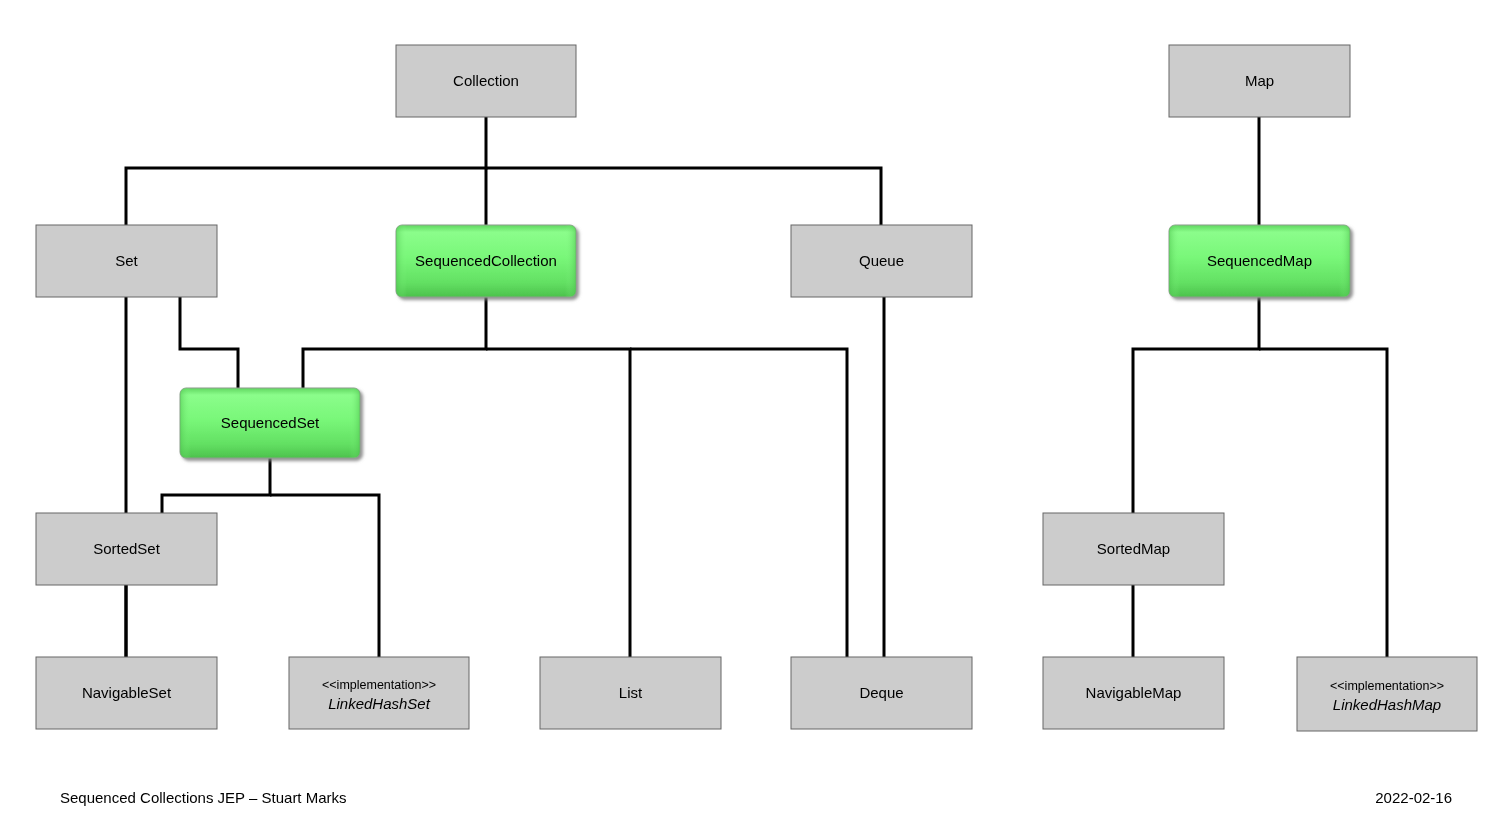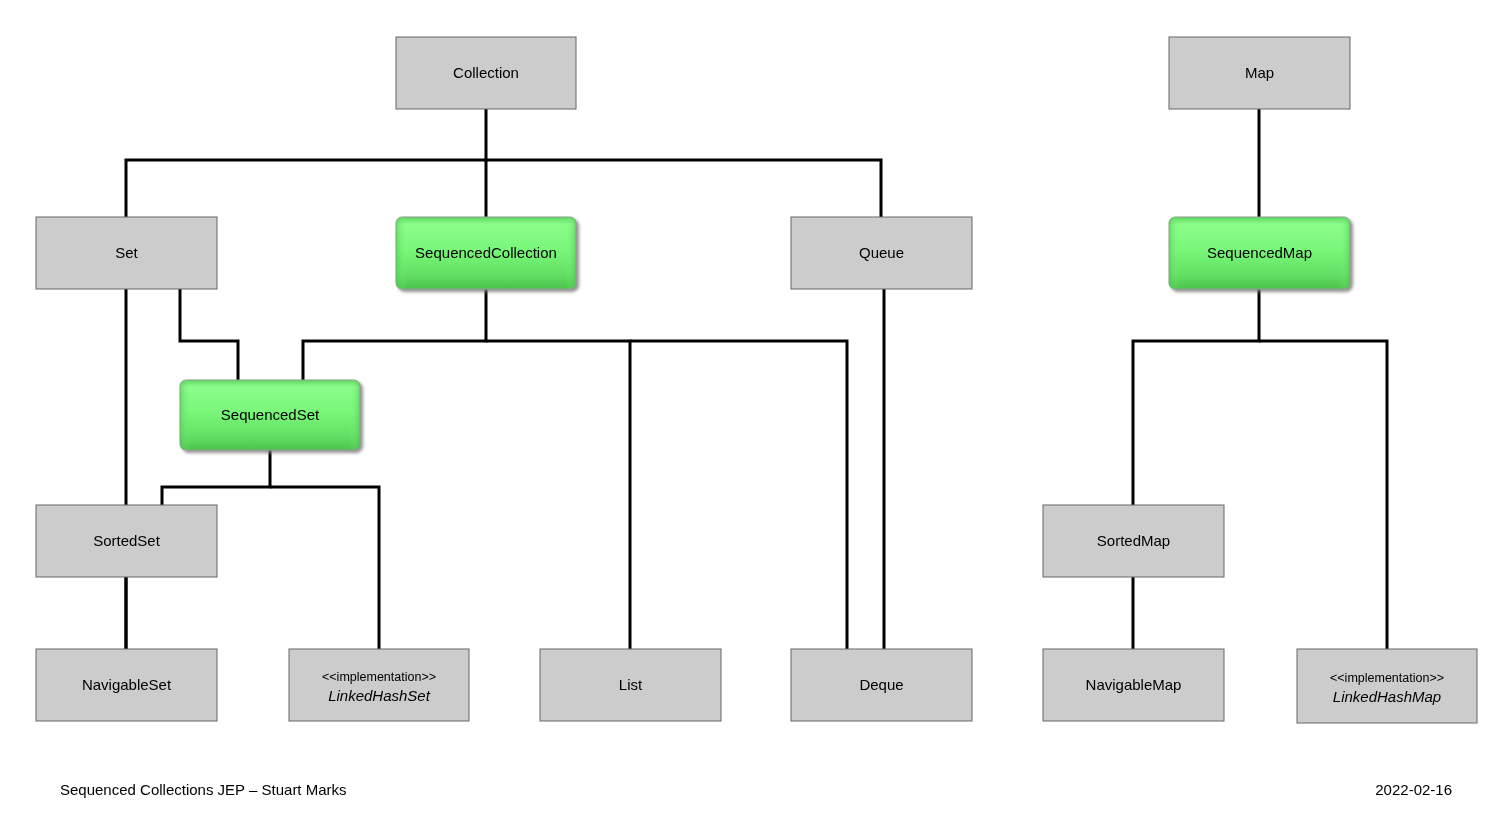--- a/index.html
+++ b/index.html
@@ -10,21 +10,21 @@
   body {
     width: 1512px;
     height: 840px;
     font-family: "Liberation Sans", sans-serif;
     overflow: hidden;
     position: relative;
   }
   #diagram-root {
     position: absolute;
     left: 0;
-    top: 0;
+    top: 8px;
     width: 1512px;
     height: 768px;
   }
   svg#uml-canvas {
     display: block;
     width: 1512px;
     height: 840px;
   }
   .node-label {
     font-family: "Liberation Sans", sans-serif;

